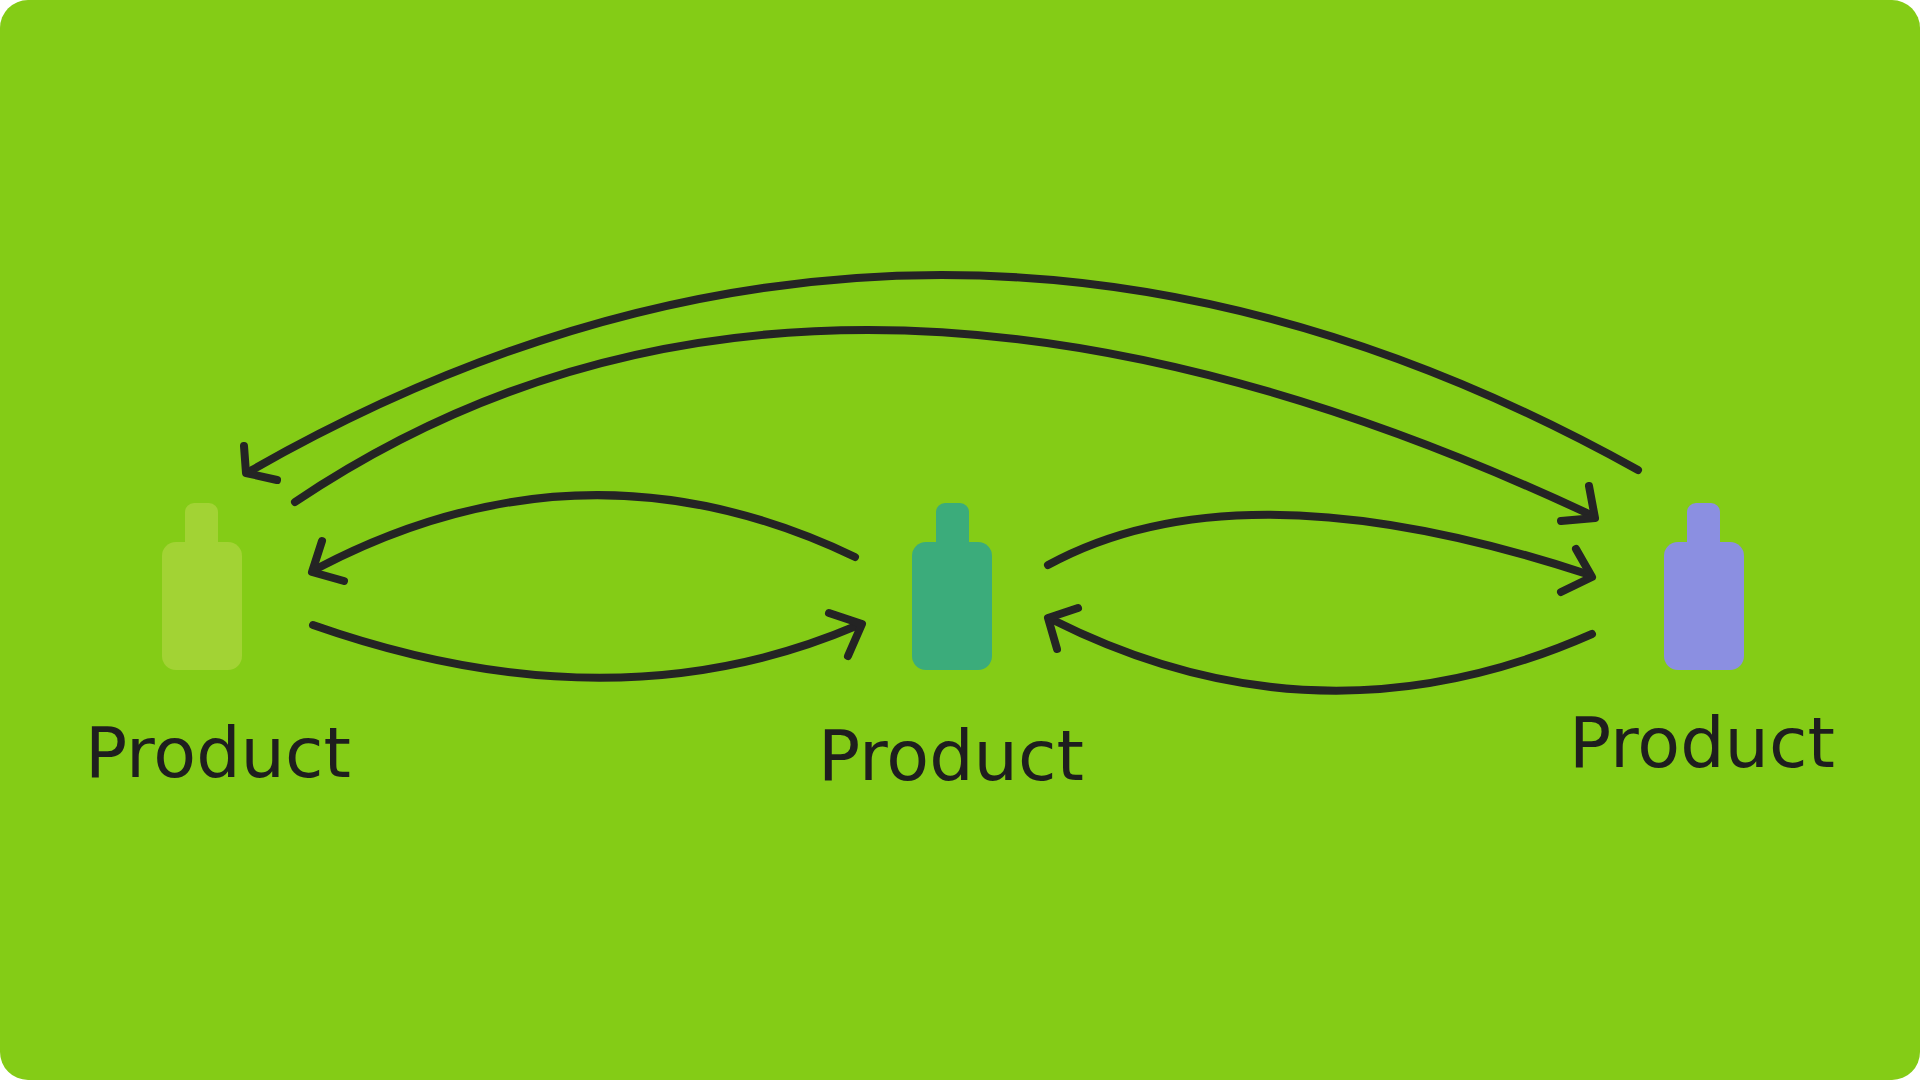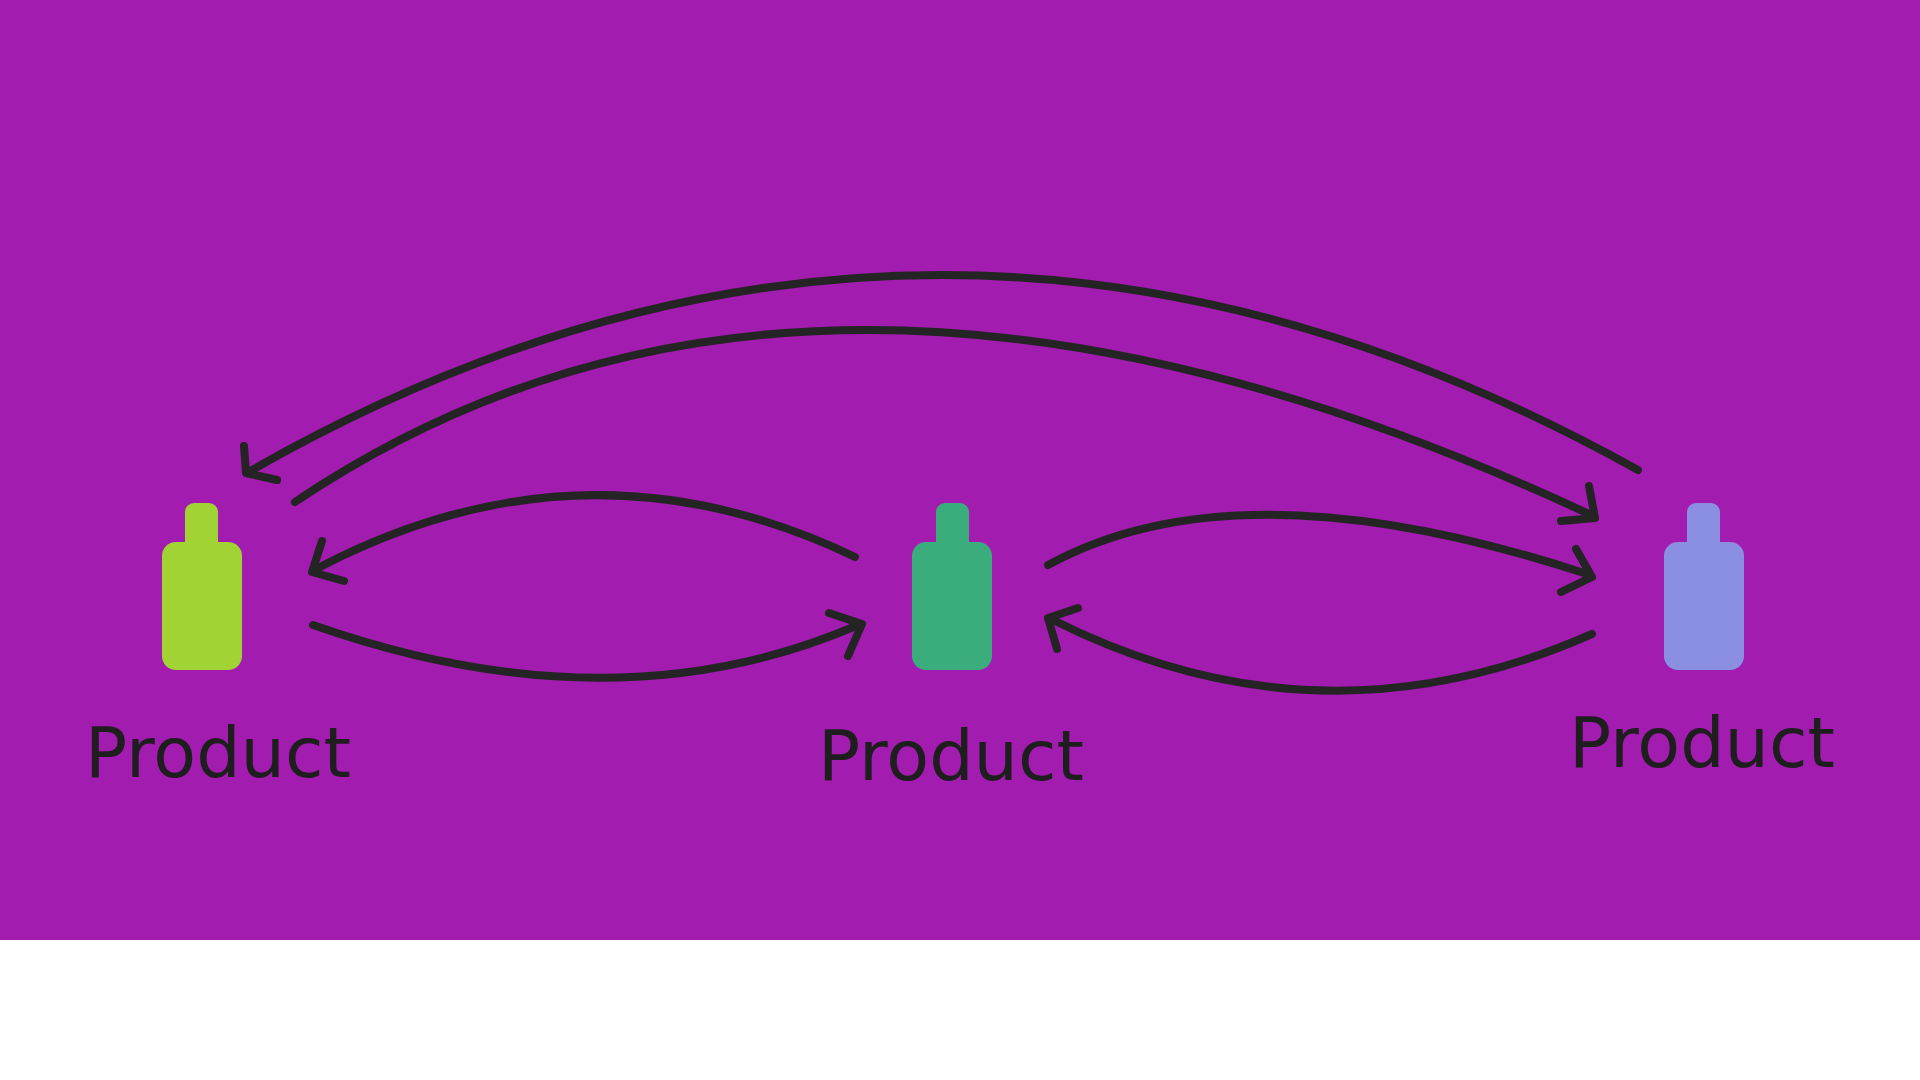--- a/index.html
+++ b/index.html
@@ -3,24 +3,25 @@
 <meta charset="utf-8">
 <style>
   html, body {
     margin: 0;
     padding: 0;
     background: #ffffff;
   }
   .canvas {
     position: relative;
     width: 1920px;
-    height: 940px;
-    background: #a21caf;
+    height: 1080px;
+    background: #84cc16;
     overflow: hidden;
     font-family: "DejaVu Sans", sans-serif;
+    border-radius: 28px;
   }
   svg { display: block; }
   .edge-shaft, .edge-head {
     fill: none;
     stroke-width: 8;
     stroke-linecap: round;
     stroke-linejoin: round;
   }
   .node-label {
     font-family: "DejaVu Sans", sans-serif;

